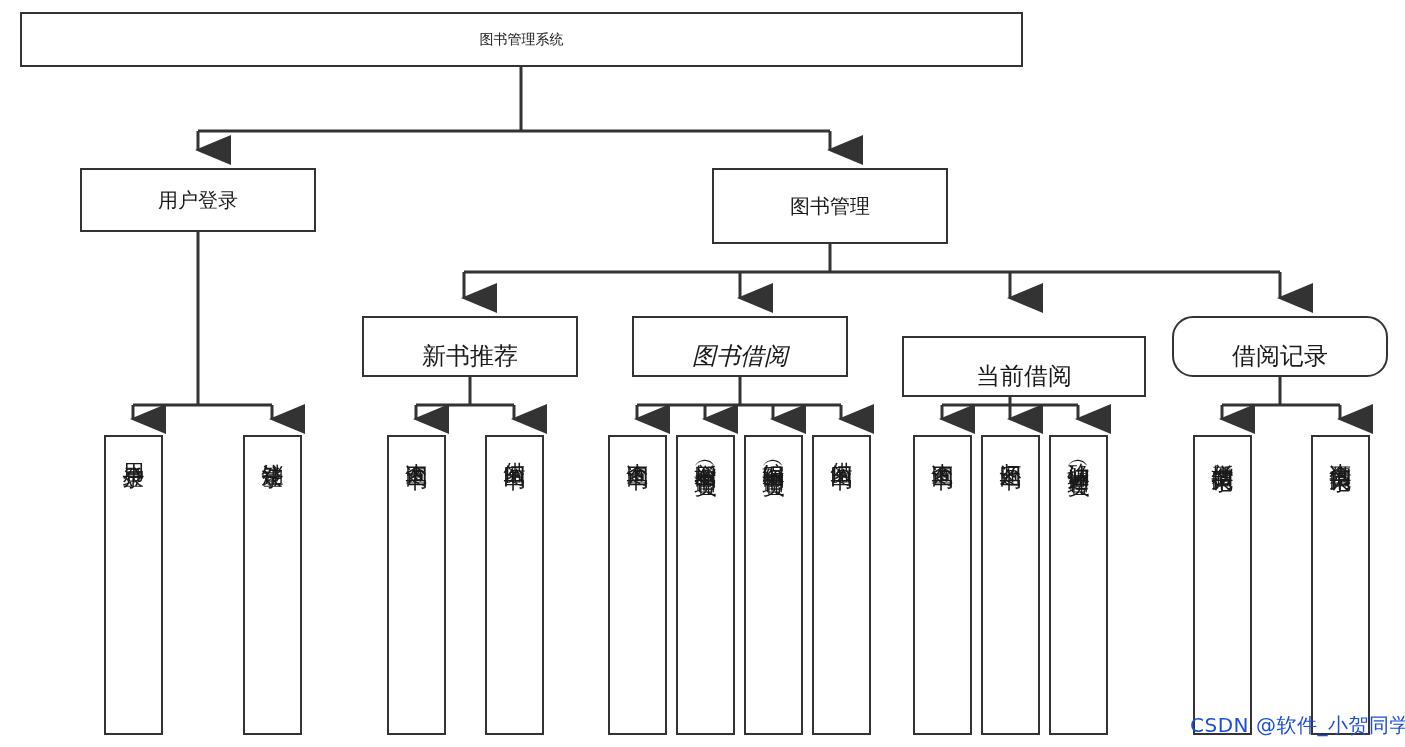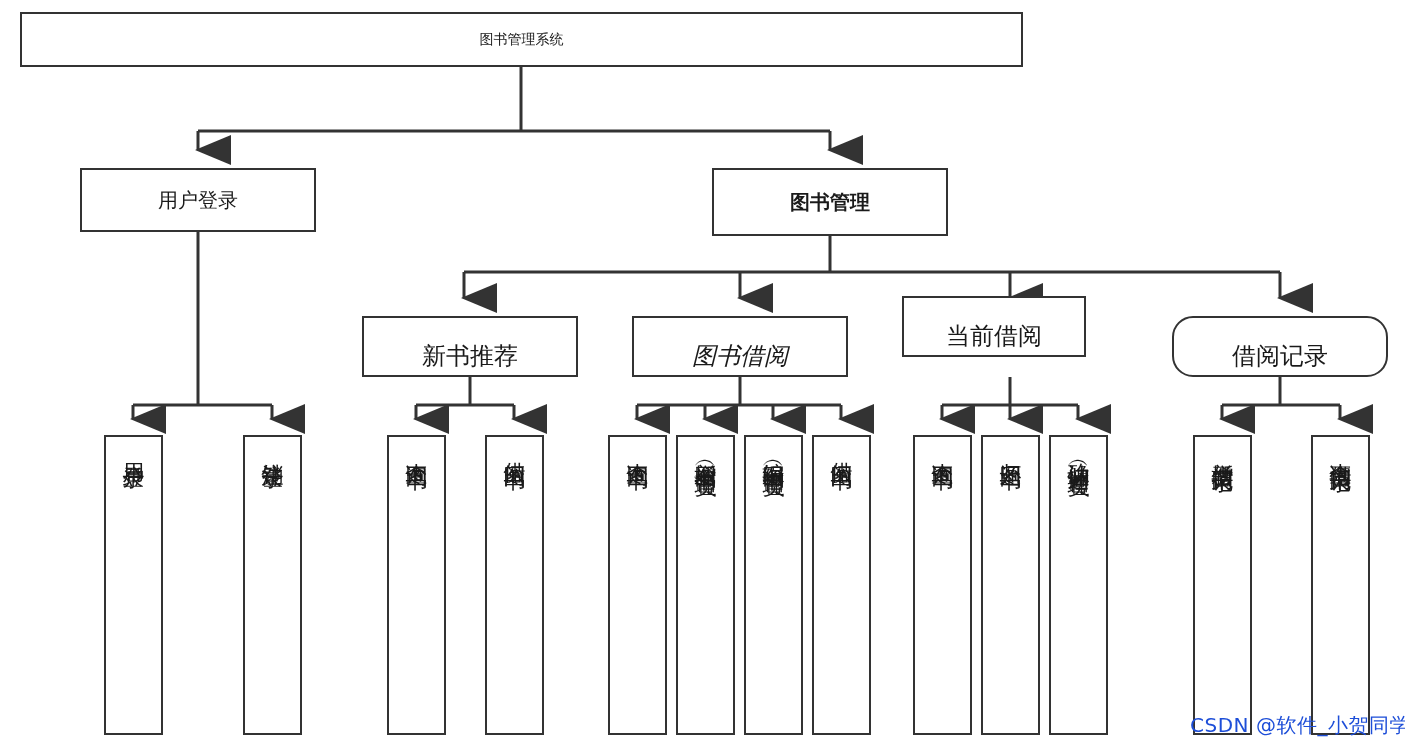--- a/index.html
+++ b/index.html
@@ -122,31 +122,31 @@
     </g>
   </svg>
 
   <div class="node root" style="left:20px; top:12px; width:1003px; height:55px;">
     <span class="node-label">图书管理系统</span>
   </div>
 
   <div class="node lvl2" style="left:80px; top:168px; width:236px; height:64px;">
     <span class="node-label">用户登录</span>
   </div>
-  <div class="node lvl2" style="left:712px; top:168px; width:236px; height:68px;font-weight:bold;">
+  <div class="node lvl2" style="left:712px; top:168px; width:236px; height:76px;">
     <span class="node-label">图书管理</span>
   </div>
 
   <div class="node lvl3" style="left:362px; top:316px; width:216px; height:61px;">
     <span class="node-label">新书推荐</span>
   </div>
   <div class="node lvl3" style="left:632px; top:316px; width:216px; height:61px;font-style:italic;">
     <span class="node-label">图书借阅</span>
   </div>
-  <div class="node lvl3" style="left:902px; top:296px; width:184px; height:61px;">
+  <div class="node lvl3" style="left:902px; top:336px; width:244px; height:61px;">
     <span class="node-label">当前借阅</span>
   </div>
   <div class="node lvl3" style="left:1172px; top:316px; width:216px; height:61px;border-radius:21px;">
     <span class="node-label">借阅记录</span>
   </div>
 
   <div class="node leaf" style="left:104px; top:435px; width:59px; height:300px;">
     <span class="node-label">用户登录</span>
   </div>
   <div class="node leaf" style="left:243px; top:435px; width:59px; height:300px;">

